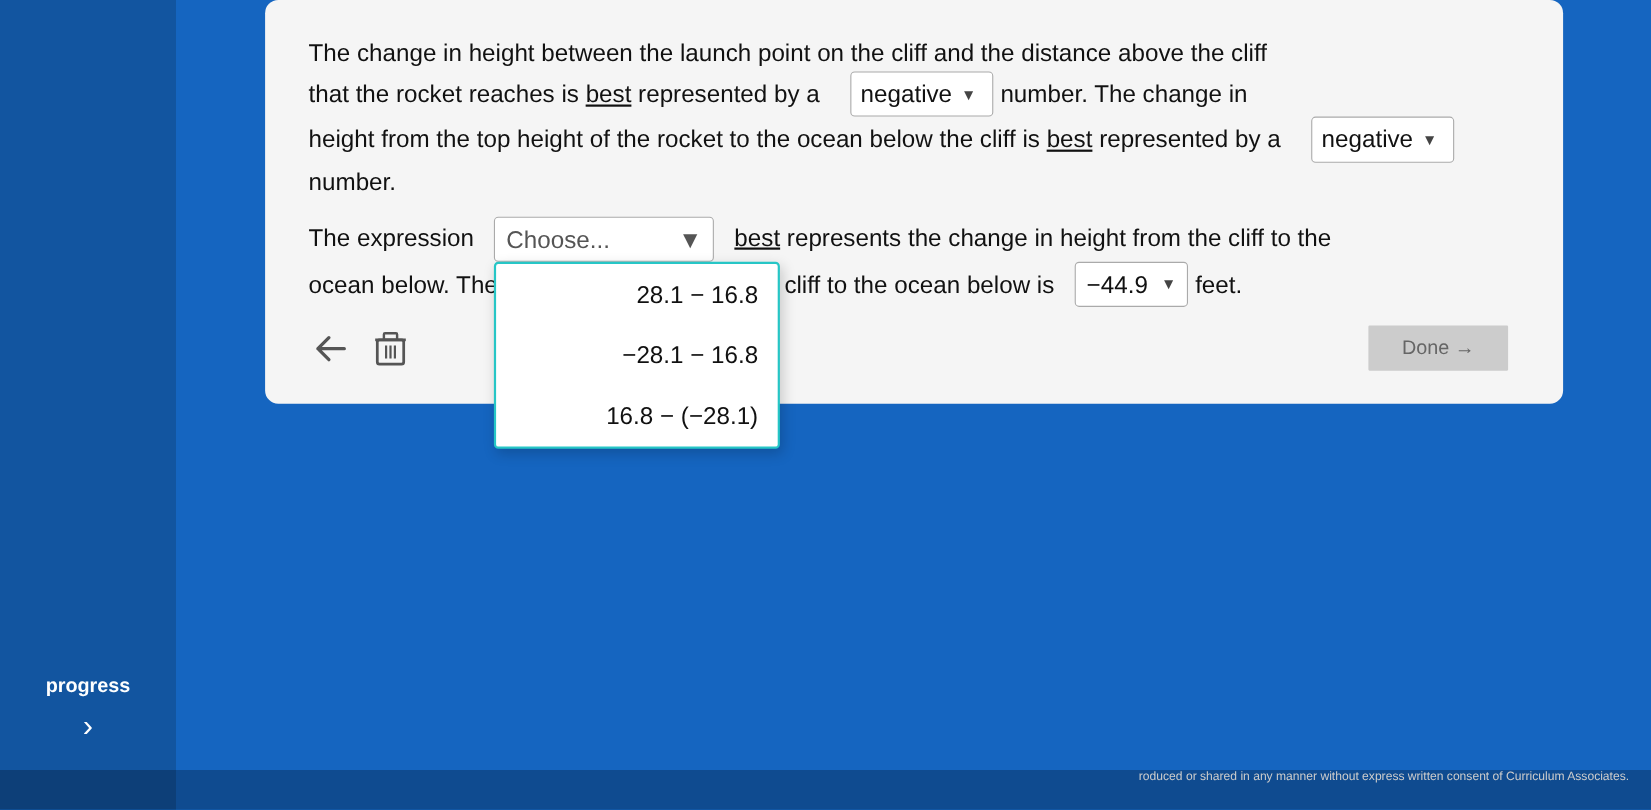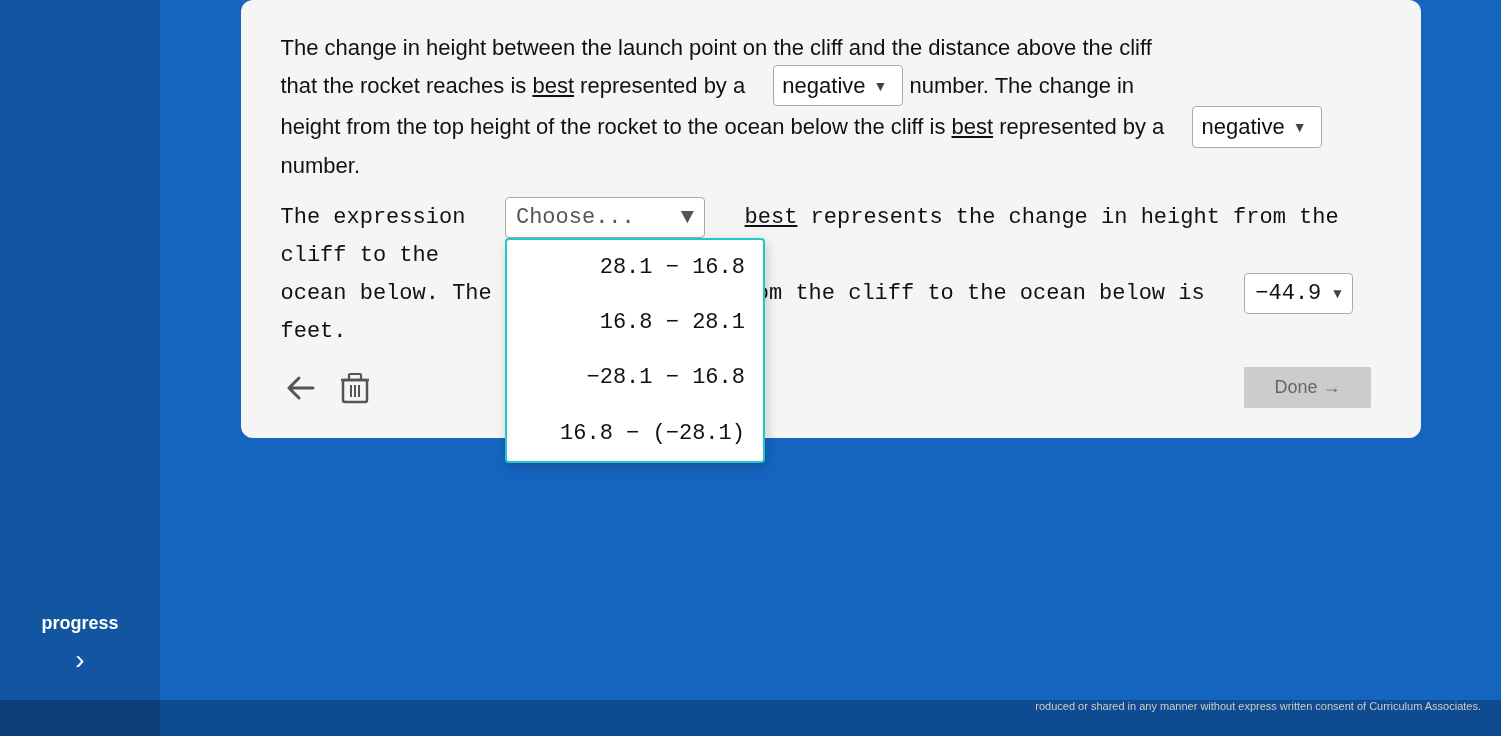--- a/index.html
+++ b/index.html
@@ -221,36 +221,33 @@
         </span>
         <span> number. The change in</span><br>
         <span>height from the top height of the rocket to the ocean below the cliff is </span><span class="underline">best</span><span> represented by a </span>
         <span class="inline-select">
           <span>negative</span>
           <span class="arrow">▼</span>
         </span>
         <span> number.</span>
       </div>
 
-      <div class="para" style="margin-top: 14px; position:relative;font-family:Liberation Mono, monospace;">
+      <div class="para" style="margin-top: 14px; position:relative;">
         <span>The expression</span>
         &nbsp;
         
         <span class="dropdown-container">
           <span class="choose-select">
             <span>Choose...</span>
             <span style="margin-left:auto;">▼</span>
           </span>
           
           <div class="dropdown-open">
             <div class="dropdown-item">
               <span>28.1 − 16.8</span>
-            </div>
-            <div class="dropdown-item">
-              <span>16.8 − 28.1</span>
             </div>
             <div class="dropdown-item">
               <span>−28.1 − 16.8</span>
             </div>
             <div class="dropdown-item">
               <span>16.8 − (−28.1)</span>
             </div>
           </div>
         </span>
         &nbsp;

